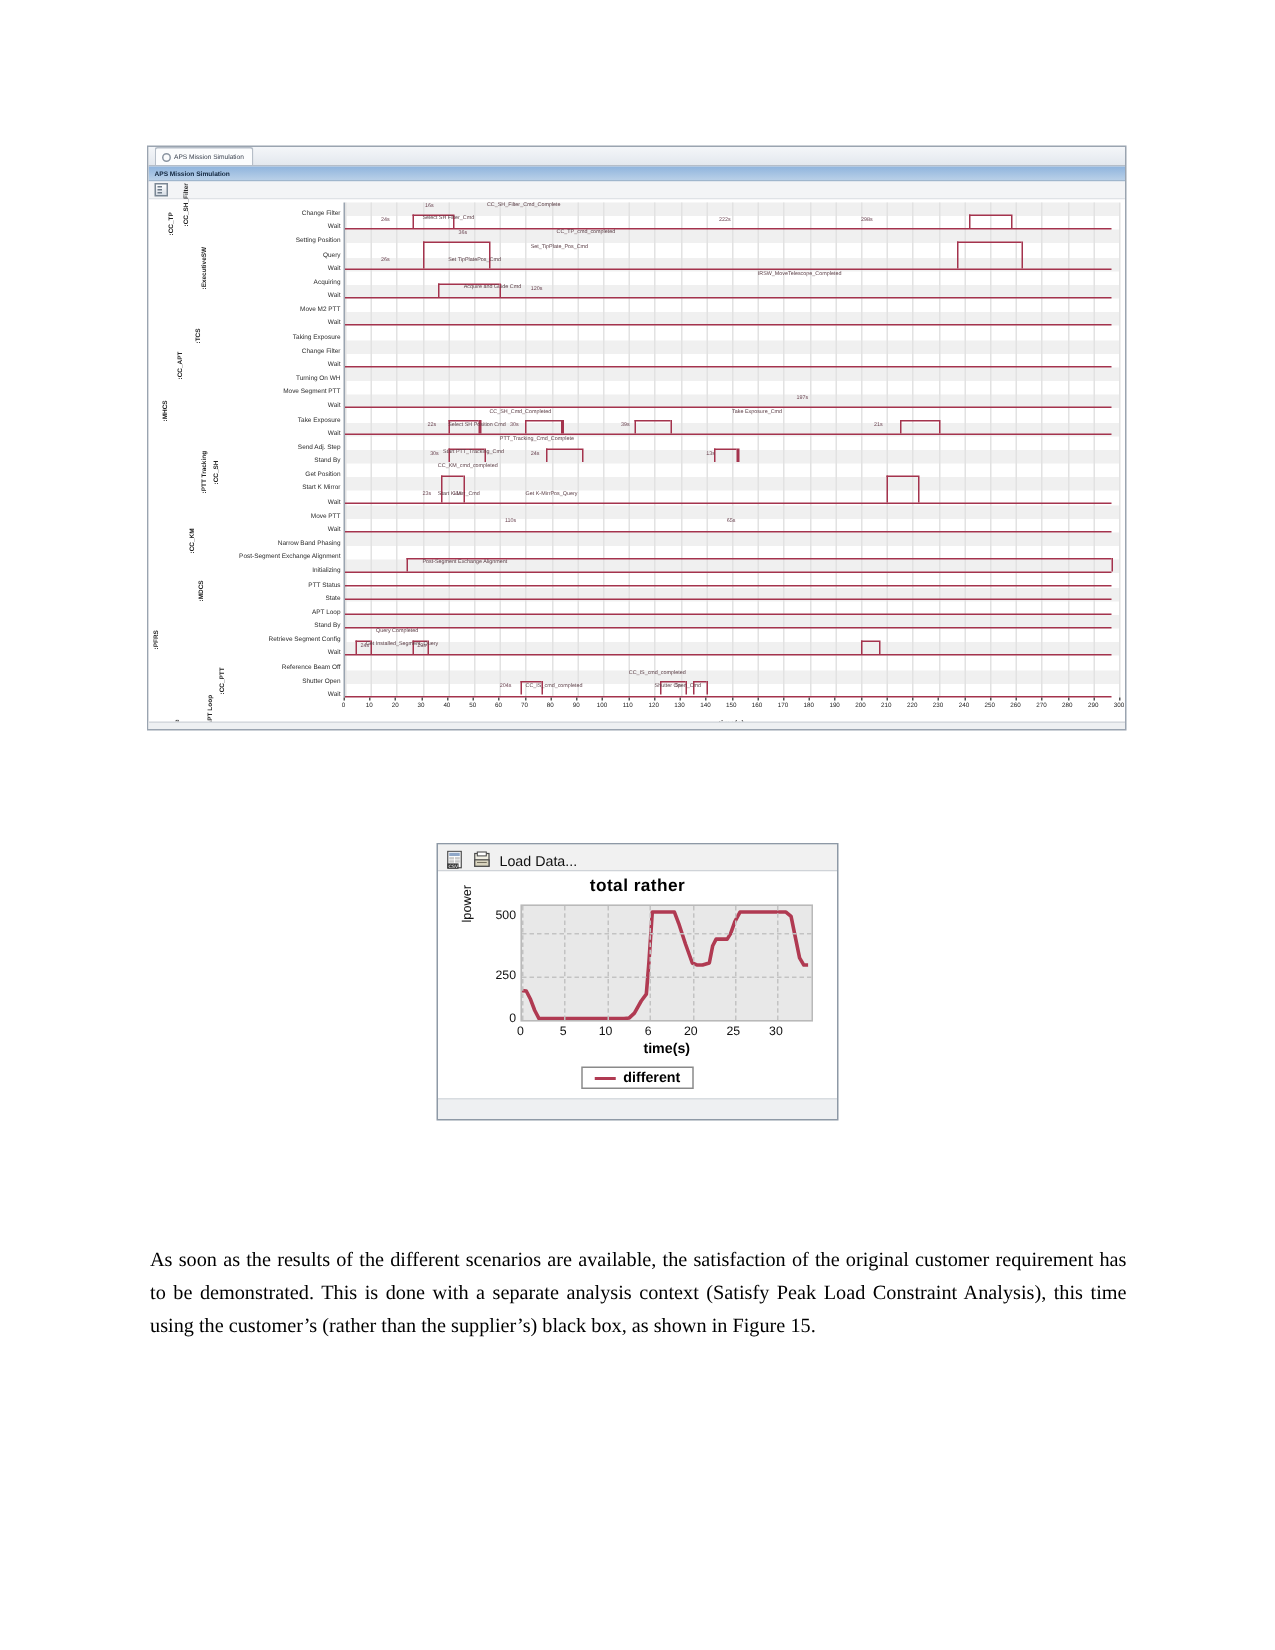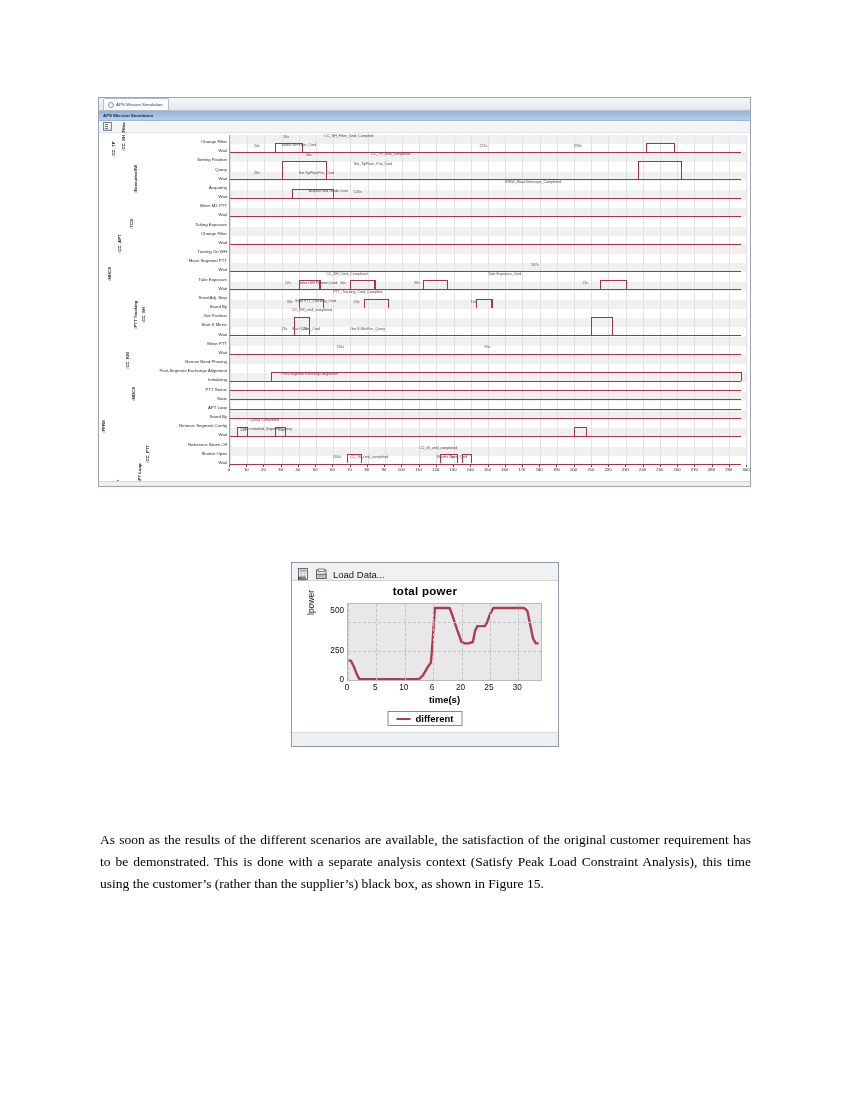--- a/index.html
+++ b/index.html
@@ -644,21 +644,21 @@
           <rect x="1.5" y="2" width="9.5" height="8.5" fill="#f2f0e4" stroke="#4a4a4a" stroke-width="0.8"></rect>
           <rect x="3.2" y="1" width="6" height="2.6" fill="#ffffff" stroke="#4a4a4a" stroke-width="0.7"></rect>
           <rect x="1.5" y="6.2" width="9.5" height="4.3" fill="#d9d4be" stroke="#4a4a4a" stroke-width="0.8"></rect>
           <line x1="3" y1="8" x2="9.5" y2="8" stroke="#6a6453" stroke-width="0.6"></line>
         </svg>
       </span>
       <span class="pw-loadlabel">Load Data...</span>
     </div>
 
     <div class="pw-body">
-      <div class="pw-title">total power</div>
+      <div class="pw-title">total rather</div>
 
       <div class="pw-ylabel">lpower</div>
       <div class="pw-yticks" id="pwY">
           <div class="pw-ytick" style="top: 76px;">0</div>
           <div class="pw-ytick" style="top: 47.2121px;">250</div>
           <div class="pw-ytick" style="top: 7px;">500</div>
         </div>
 
       <div class="pw-plotarea" id="pwPlot">
         <svg id="pwSvg" width="193" height="76" viewBox="0 0 193 76" preserveAspectRatio="none" style="position:absolute;left:0;top:0;">

